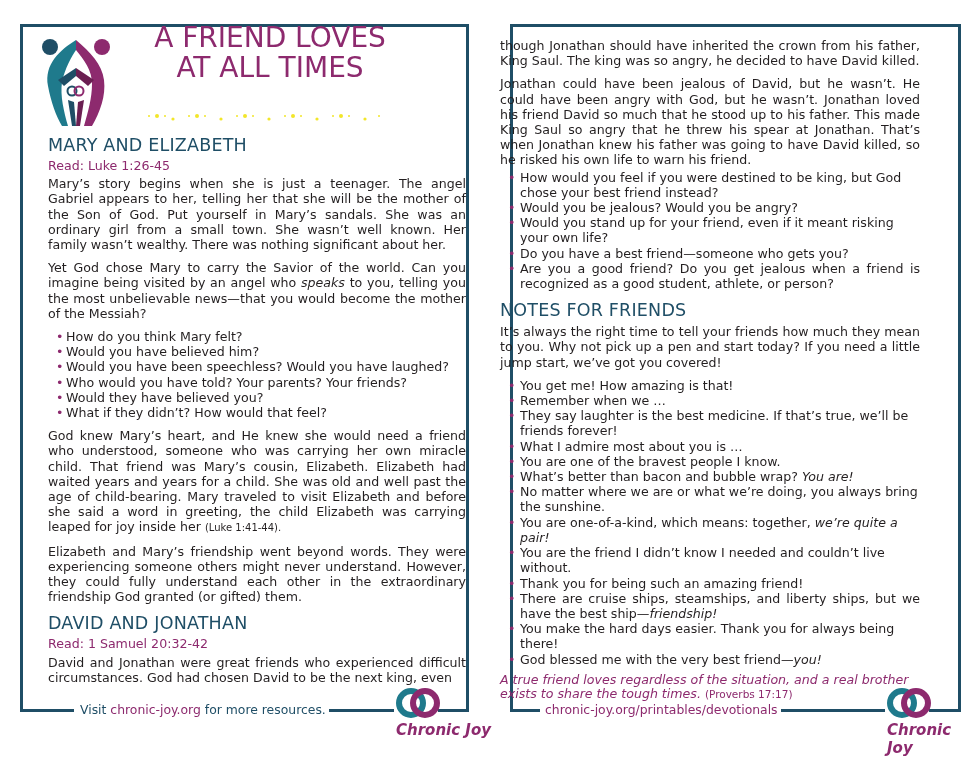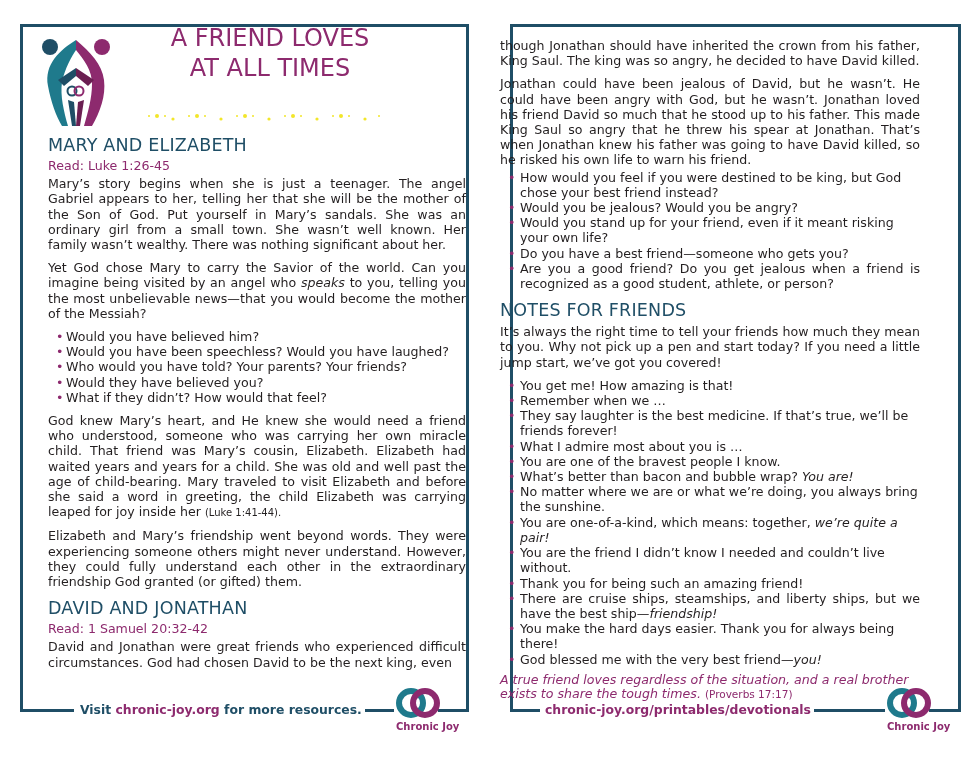--- a/index.html
+++ b/index.html
@@ -18,31 +18,31 @@
     .h2 { font-size: 17.5px; font-weight: normal; color: #1f4e66; letter-spacing: 0.2px; margin: 0; line-height: 22px; }
     .read { color: #8d2a6e; font-size: 12.6px; margin: 2px 0 3px 0; }
     ul.bul { list-style: none; margin: 0 0 8px 0; padding: 0 0 0 8px; }
     ul.bul li { position: relative; padding-left: 10px; }
     ul.bul li::before { content: "\2022"; color: #8d2a6e; position: absolute; left: 0; top: 0; }
     ul.bul.right li { padding-left: 12px; }
     .small { font-size: 10px; }
     em { font-style: italic; }
 
     #title { position: absolute; left: 150px; top: 23px; width: 240px; text-align: center;
-             color: #8d2a6e; font-size: 24px; line-height: 30px; font-weight: normal; }
+             color: #8d2a6e; font-size: 28px; line-height: 30px; font-weight: normal; }
     #dots { position: absolute; left: 145px; top: 112px; width: 240px; height: 10px; }
 
     #logo-main { position: absolute; left: 38px; top: 36px; width: 76px; height: 92px; }
 
-    .footer-text { position: absolute; font-weight: bold; font-size: 12.4px; background: #fff; padding: 0 3px; }
+    .footer-text { position: absolute; font-weight: normal; font-size: 12.4px; background: #fff; padding: 0 3px; }
     .foot-teal { color: #1f4e66; }
     .foot-plum { color: #8d2a6e; }
 
     .cj-logo { position: absolute; width: 60px; height: 60px; }
-    .cj-label { position: absolute; font-weight: bold; font-size: 10px; color: #8d2a6e; }
+    .cj-label { position: absolute; font-weight: bold; font-size: 15px; color: #8d2a6e; font-style: italic; }
 
     .quote { color: #8d2a6e; font-style: italic; font-size: 12.6px; line-height: 14px; margin: 6px 0 0 0; }
     .quote .ref { font-style: normal; font-size: 10.5px; }
   </style>
 </head>
 <body>
 
 <div class="panel" id="panel-left"></div>
 <div class="bottom-line" style="left:20px; top:709px; width:54px;"></div>
 <div class="bottom-line" style="left:294px; top:709px; width:100px;"></div>
@@ -91,20 +91,21 @@
     <circle cx="234" cy="4" r="1"></circle>
   </g>
 </svg>
 
 <div class="content" style="left:48px; top:134px; width:418px;">
   <h2 class="h2">MARY AND ELIZABETH</h2>
   <div class="read">Read: Luke 1:26-45</div>
   <p class="para">Mary’s story begins when she is just a teenager. The angel Gabriel appears to her, telling her that she will be the mother of the Son of God. Put yourself in Mary’s sandals. She was an ordinary girl from a small town. She wasn’t well known. Her family wasn’t wealthy. There was nothing significant about her.</p>
   <p class="para"><span>Yet God chose Mary to carry the Savior of the world. Can you imagine being visited by an angel who </span><em>speaks</em><span> to you, telling you the most unbelievable news—that you would become the mother of the Messiah?</span></p>
   <ul class="bul">
+    <li>How do you think Mary felt?</li>
     <li>Would you have believed him?</li>
     <li>Would you have been speechless? Would you have laughed?</li>
     <li>Who would you have told? Your parents? Your friends?</li>
     <li>Would they have believed you?</li>
     <li>What if they didn’t? How would that feel?</li>
   </ul>
   <p class="para"><span>God knew Mary’s heart, and He knew she would need a friend who understood, someone who was carrying her own miracle child. That friend was Mary’s cousin, Elizabeth. Elizabeth had waited years and years for a child. She was old and well past the age of child-bearing. Mary traveled to visit Elizabeth and before she said a word in greeting, the child Elizabeth was carrying leaped for joy inside her </span><span class="small">(Luke 1:41-44).</span></p>
   <p class="para">Elizabeth and Mary’s friendship went beyond words. They were experiencing someone others might never understand. However, they could fully understand each other in the extraordinary friendship God granted (or gifted) them.</p>
   <h2 class="h2">DAVID AND JONATHAN</h2>
   <div class="read">Read: 1 Samuel 20:32-42</div>

